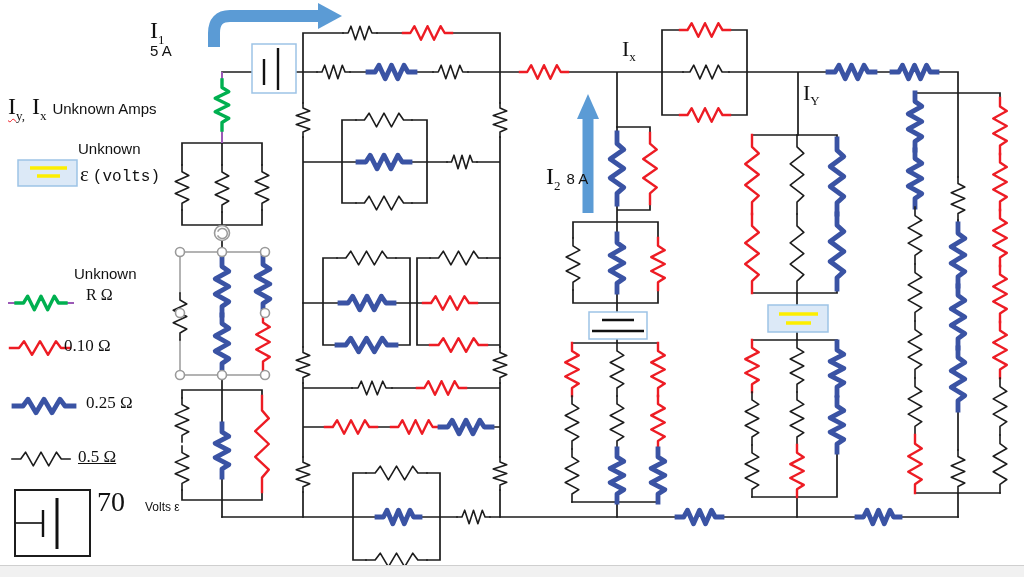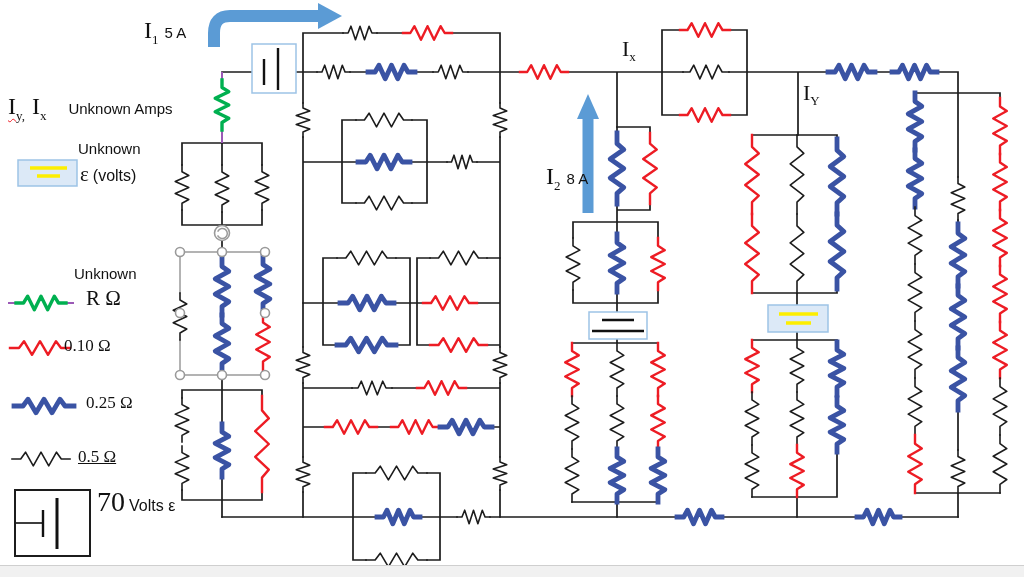--- a/index.html
+++ b/index.html
@@ -25,23 +25,23 @@
   .arrow{stroke:var(--arrow);fill:none;}
   .ahead{fill:var(--arrow);stroke:none;}
   
   .lbl{position:absolute;white-space:nowrap;display:flex;align-items:baseline;}
   .iser{font-family:"Liberation Serif",serif;font-size:24px;line-height:1;}
   .iser sub{font-size:13px;line-height:0;}
   .iser.md{font-size:22px;}
   .amp{font-size:15px;margin-left:6px;}
   .sans15{font-size:15px;}
   .ser17{font-family:"Liberation Serif",serif;font-size:17px;}
-  .ser20{font-family:"Liberation Serif",serif;font-size:21px;}
+  .ser20{font-family:"Liberation Serif",serif;font-size:16px;}
   .eps{font-family:"Liberation Serif",serif;font-size:21px;line-height:1;}
-  .vol{font-family:Liberation Sans, sans-serif;font-size:16px;margin-left:4px;}
+  .vol{font-family:Liberation Mono, monospace;font-size:16px;margin-left:4px;}
   .fifty{font-family:"Liberation Serif",serif;font-size:28px;line-height:1;}
   .squig{text-decoration:underline wavy var(--red);text-decoration-thickness:1px;text-underline-offset:4px;}
   .footer{position:absolute;left:0;bottom:0;width:1024px;height:11px;
           background:var(--footer);border-top:1px solid #cfcfcf;}
 </style>
 </head>
 <body>
 
 <div class="stage">
 
@@ -235,56 +235,56 @@
     <use href="#rz" class="rr" transform="translate(10,348) scale(1,0.85)"></use>
     <use href="#rz" class="rb" transform="translate(14,406) scale(1,0.85)"></use>
     <use href="#rz" class="rk" transform="translate(12,459) scale(0.967,0.85)"></use>
     <rect class="lbox" x="15" y="490" width="75" height="66"></rect>
     <path class="wire" d="M15 523H43"></path>
     <path class="bar" d="M43 510V537"></path>
     <path class="barthick" d="M57 498V549"></path>
   </g>
 </svg>
 
-<div class="lbl" style="left:144px;top:18px;">
+<div class="lbl" style="left:144px;top:18px;flex-direction:column;">
   <span class="iser"><span>I</span><sub>1</sub></span>
   <span class="amp">5 A</span>
 </div>
 
 <div class="lbl" style="left:622px;top:38px;">
   <span class="iser md"><span>I</span><sub>x</sub></span>
 </div>
 
 <div class="lbl" style="left:803px;top:38px;margin-top:44px;">
   <span class="iser md"><span>I</span><sub>Y</sub></span>
 </div>
 
 <div class="lbl" style="left:546px;top:164px;">
   <span class="iser"><span>I</span><sub>2</sub></span>
   <span class="amp">8 A</span>
 </div>
 
 <div class="lbl" style="left:8px;top:94px;">
   <span class="iser squig"><span>I</span><sub>y,</sub></span>
   <span class="iser" style="margin-left:7px;"><span>I</span><sub>x</sub></span>
-  <span class="sans15" style="margin-left:22px;">Unknown Amps</span>
+  <span class="sans15" style="margin-left:6px;">Unknown Amps</span>
 </div>
 
 <div class="lbl sans15" style="left:78px;top:140px;">Unknown</div>
 <div class="lbl" style="left:80px;top:164px;">
   <span class="eps">ε</span>
   <span class="vol">(volts)</span>
 </div>
 
 <div class="lbl sans15" style="left:74px;top:265px;">Unknown</div>
 <div class="lbl ser20" style="left:86px;top:286px;">R Ω</div>
 
 <div class="lbl ser17" style="left:64px;top:336px;">0.10 Ω</div>
 <div class="lbl ser17" style="left:86px;top:393px;text-align:right;">0.25 Ω</div>
 <div class="lbl ser17" style="left:78px;top:447px;text-decoration:underline;">0.5 Ω</div>
 
 <div class="lbl" style="left:97px;top:488px;">
   <span class="fifty">70</span>
-  <span class="sans15" style="margin-left:4px;font-size:16px;">Volts ε</span>
+  <span class="sans15" style="margin-left:20px;font-size:12px;">Volts ε</span>
 </div>
 
 <div class="footer"></div>
 </div>
 
 </body></html>

